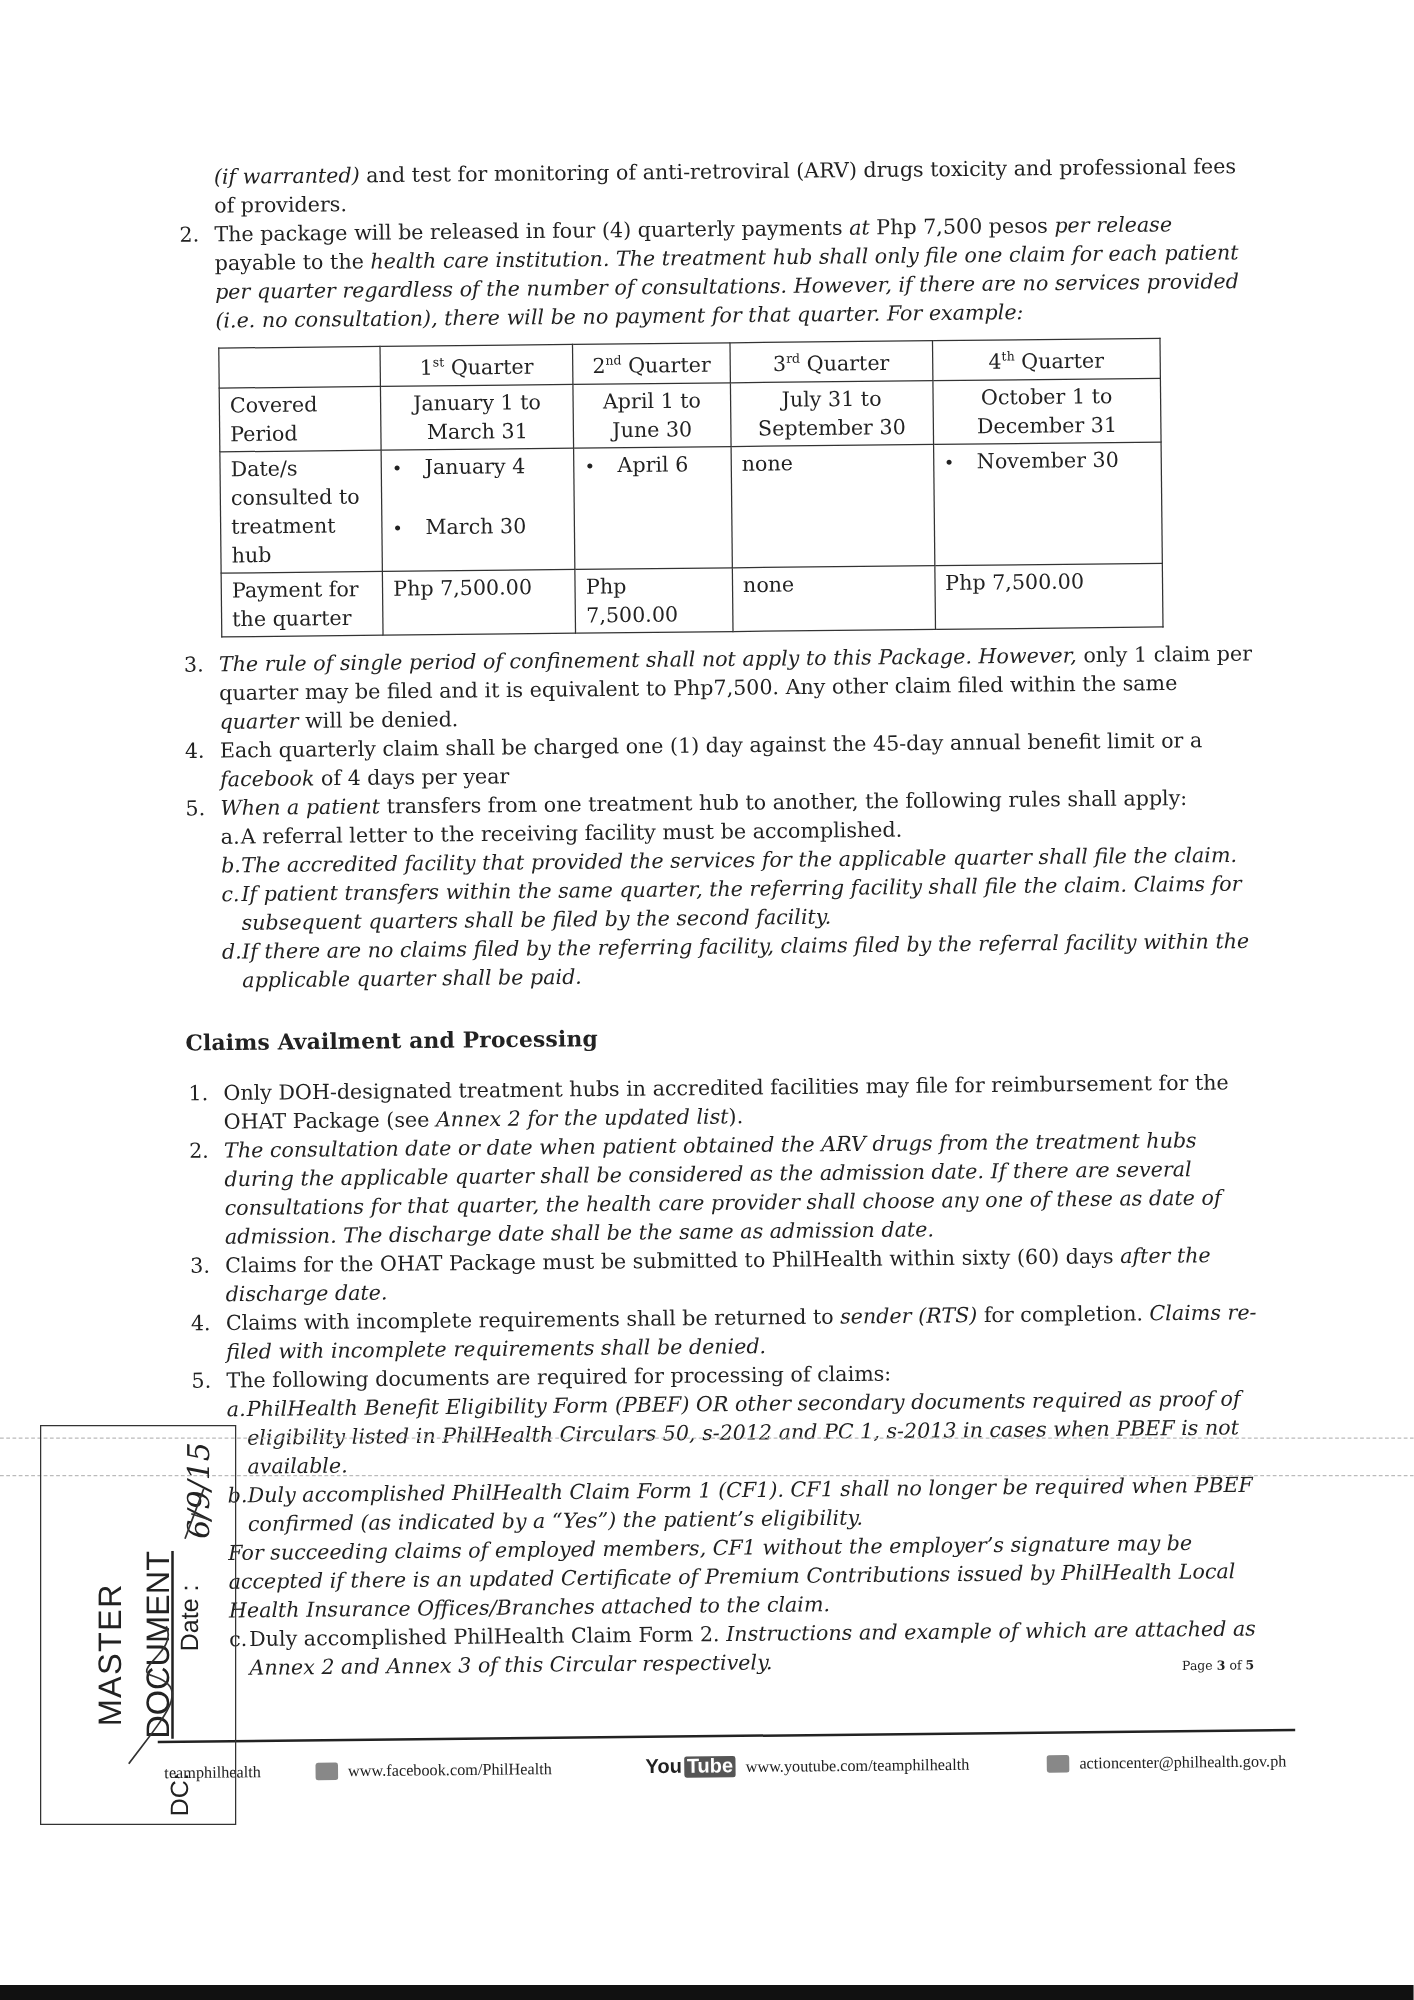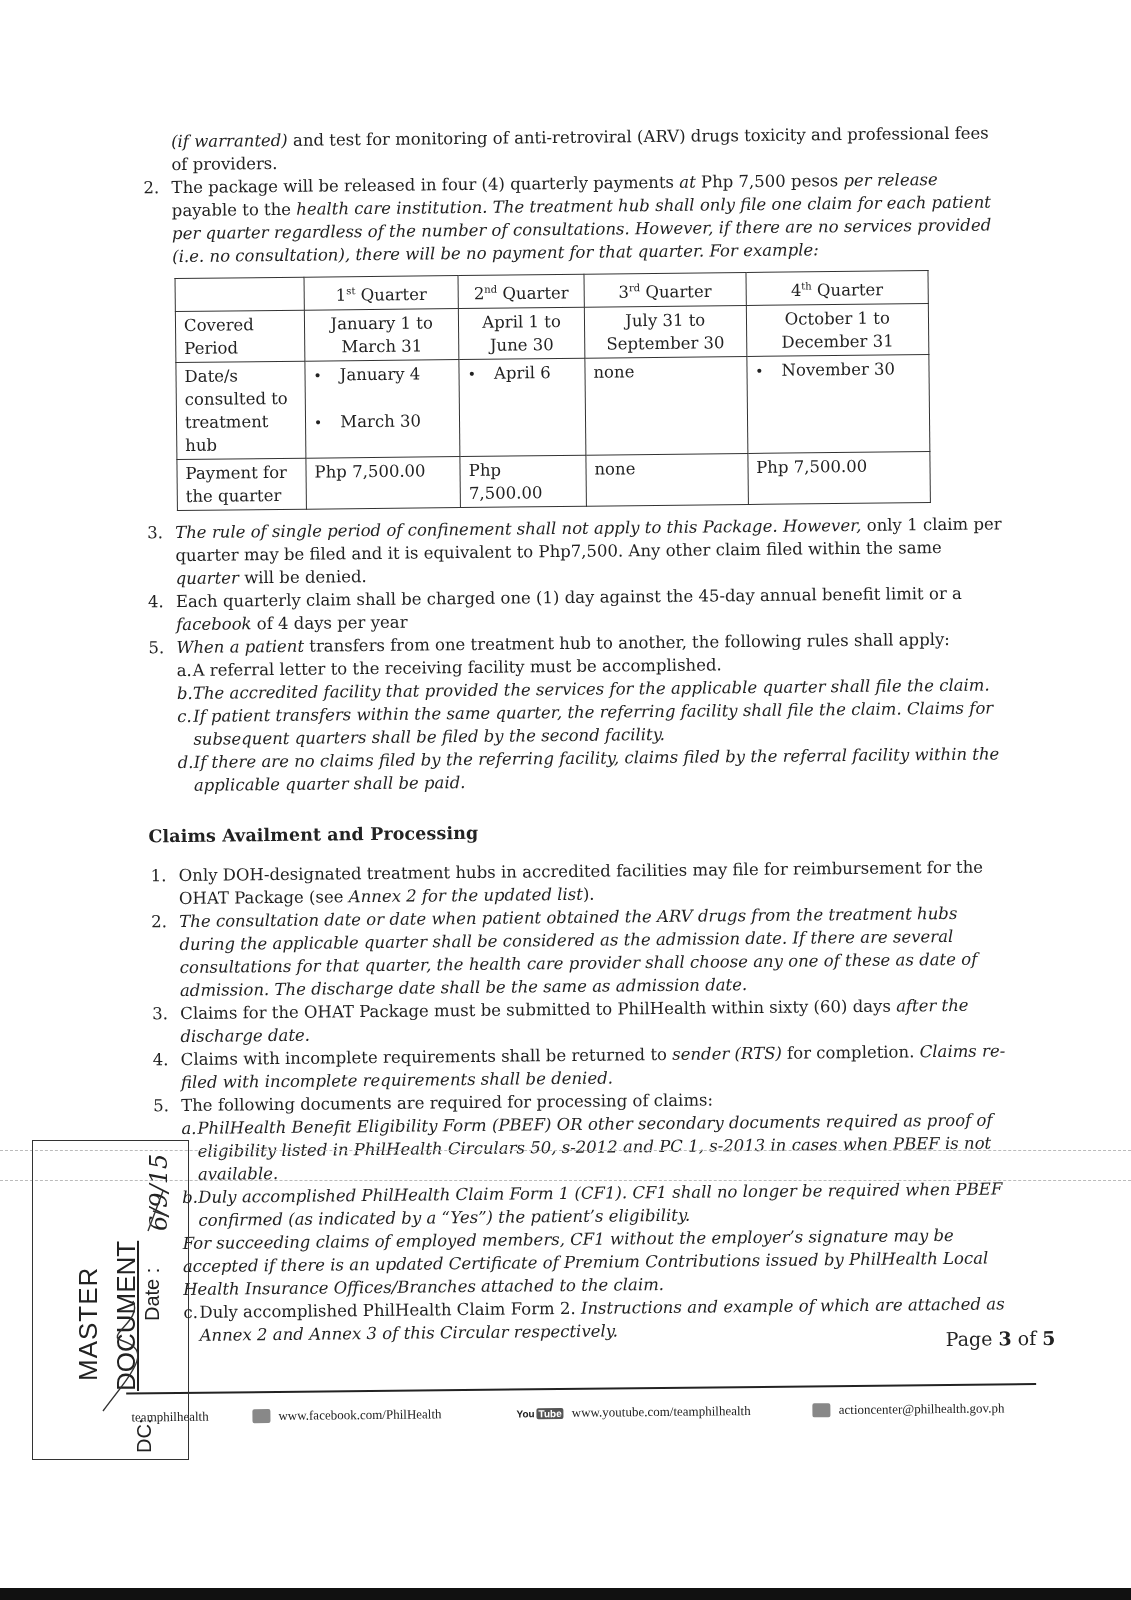--- a/index.html
+++ b/index.html
@@ -22,27 +22,27 @@
   table.q {
     border-collapse: collapse; margin: 10px 0 10px 30px; width: 754px;
     font-size: 16.5px; line-height: 23px;
   }
   table.q td { border: 1.2px solid #333; vertical-align: top; padding: 2px 8px; }
   table.q td.c { text-align: center; }
   table.q td.rowh { width: 112px; }
   .bul::before { content: "\2022"; margin-right: 18px; font-size: 14px; }
   sup { font-size: 10px; }
   h3 { font-weight: normal; font-size: 17.5px; margin: 28px 0 16px -2px; font-weight: bold; letter-spacing: 0.1px; }
-  .pageno { position: absolute; left: 940px; top: 1332px; font-size: 19px; }
+  .pageno { position: absolute; left: 940px; top: 1332px; font-size: 10px; }
   .pageno b { font-weight: bold; }
   .hr { position: absolute; left: 120px; top: 1388px; width: 910px; height: 1.5px; background: #222; }
   .footer { position: absolute; left: 125px; top: 1405px; width: 910px; font-size: 13px; display: flex; align-items: center; font-family: "Liberation Serif", serif; }
   .footer span.ft { margin-right: 6px; }
   .ico { display: inline-block; width: 18px; height: 14px; background: #888; margin-right: 8px; vertical-align: middle; border-radius: 2px; }
-  .yt { display: inline-block; font-size: 10px; font-weight: bold; margin-right: 8px; font-family: "Liberation Sans", sans-serif; }
+  .yt { display: inline-block; font-size: 16px; font-weight: bold; margin-right: 8px; font-family: "Liberation Sans", sans-serif; }
   .yt span { background: #555; color: #fff; padding: 0 2px; border-radius: 2px; }
   .stamp {
     position: absolute; left: 32px; top: 1140px; width: 155px; height: 318px;
     border: 1.5px solid #333; border-right: 1.5px solid #333;
   }
   .stamp-inner { position: absolute; left: 0; top: 0; width: 155px; height: 318px; }
   .vtext { position: absolute; transform: rotate(-90deg); transform-origin: left top; white-space: nowrap; font-family: "Liberation Sans", sans-serif; }
   .stamp .l1 { left: 40px; top: 240px; font-size: 26px; letter-spacing: 1px; }
   .stamp .l2 { left: 78px; top: 250px; font-size: 26px; text-decoration: underline; }
   .stamp .l3 { left: 108px; top: 200px; font-size: 20px; }

